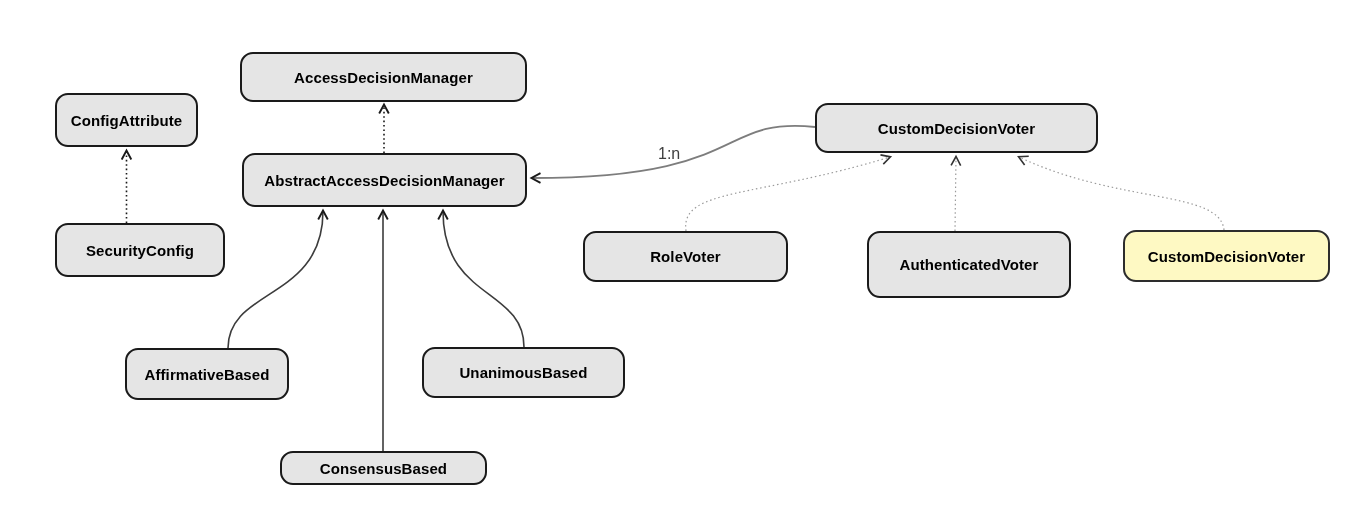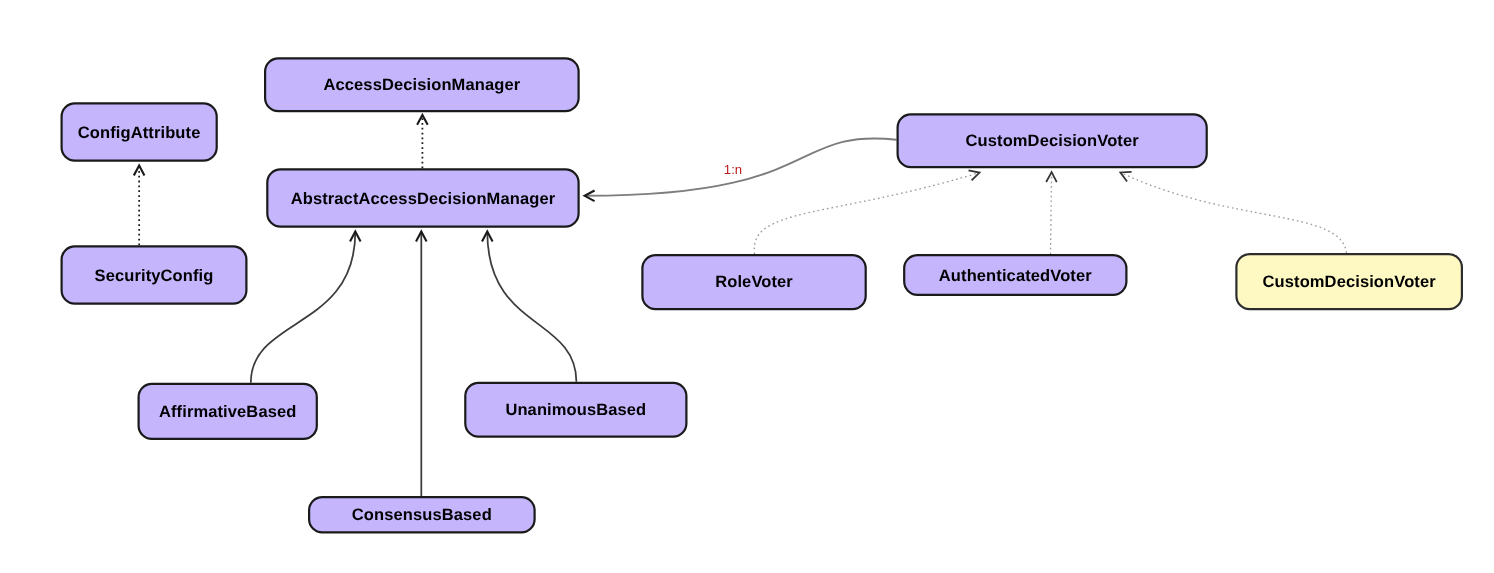--- a/index.html
+++ b/index.html
@@ -12,37 +12,37 @@
     overflow: hidden;
   }
   .edge-layer {
     position: absolute;
     left: 0; top: 0;
     width: 1358px; height: 521px;
   }
   .node {
     position: absolute;
     box-sizing: border-box;
-    background: #c4b5fd;
+    background: #e5e5e5;
     border: 2.5px solid #1a1a1a;
     border-radius: 13px;
     display: flex;
     align-items: center;
     justify-content: center;
     font-weight: bold;
     font-size: 15px;
     color: #000000;
     letter-spacing: 0.1px;
   }
   .node.highlight { background: #fef9c3; border-color: #2d2d2d; }
   .edge-label {
     position: absolute;
-    font-size: 12px;
+    font-size: 16px;
     font-weight: normal;
-    color: #b91c1c;
+    color: #404040;
     background: rgba(255,255,255,0.85);
     padding: 0 1px;
     line-height: 14px;
   }
 </style>
 </head>
 <body>
 
 <div class="canvas">
 
@@ -87,21 +87,21 @@
   </div>
 
   <div class="node" style="left:815px; top:103px; width:283px; height:50px;">
     <span>CustomDecisionVoter</span>
   </div>
 
   <div class="node" style="left:583px; top:231px; width:205px; height:51px;">
     <span>RoleVoter</span>
   </div>
 
-  <div class="node" style="left:821px; top:231px; width:204px; height:38px;">
+  <div class="node" style="left:867px; top:231px; width:204px; height:67px;">
     <span>AuthenticatedVoter</span>
   </div>
 
   <div class="node highlight" style="left:1123px; top:230px; width:207px; height:52px;">
     <span>CustomDecisionVoter</span>
   </div>
 
   <div class="node" style="left:125px; top:348px; width:164px; height:52px;">
     <span>AffirmativeBased</span>
   </div>

